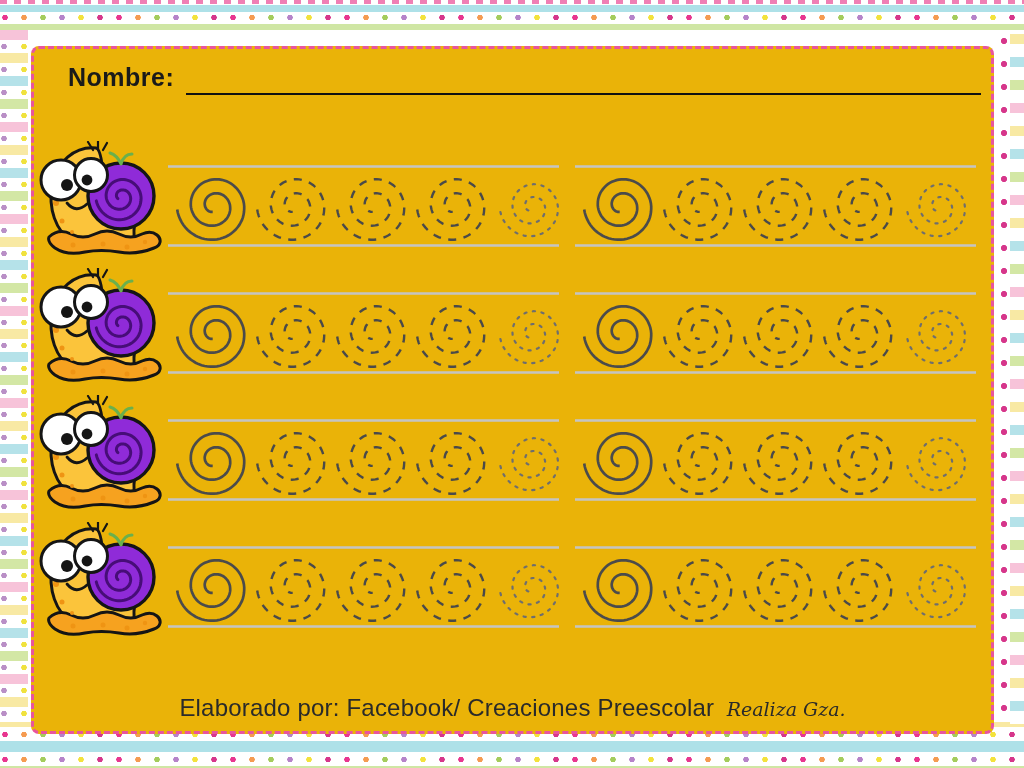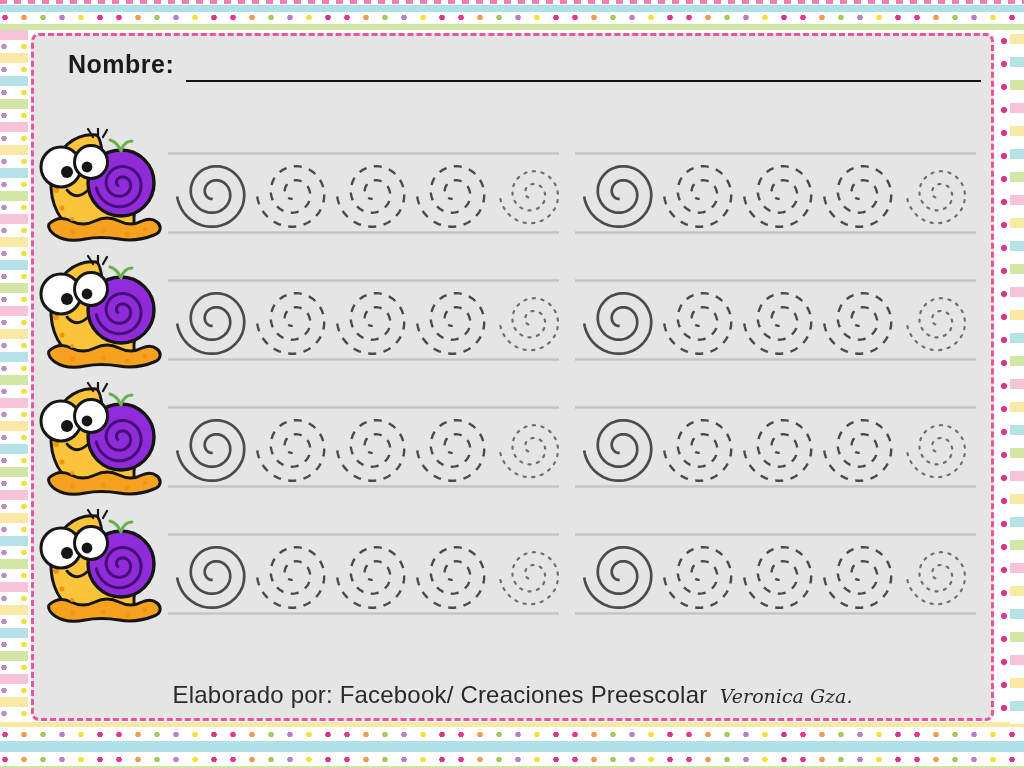--- a/index.html
+++ b/index.html
@@ -45,22 +45,22 @@
     background-image:radial-gradient(circle at 7px 11px,#d6368b 2.8px,transparent 3.3px);
     background-size:12px 23px;background-repeat:repeat-y;}
   .rb-stripes{position:absolute;left:13px;top:4px;width:14px;height:100%;
     background:repeating-linear-gradient(180deg,
       #f8e9a4 0 10px,#fff 10px 23px,
       #b5e2e9 23px 33px,#fff 33px 46px,
       #d3e7a5 46px 56px,#fff 56px 69px,
       #f7c3d9 69px 79px,#fff 79px 92px);}
 
   
-  #page{position:absolute;left:31px;top:33px;width:963px;height:688px;
-        background:#e5e5e5;border:3px dashed #e8559e;border-radius:8px;box-sizing:border-box;}
+  #page{position:absolute;left:31px;top:46px;width:963px;height:688px;
+        background:#eab308;border:3px dashed #e8559e;border-radius:8px;box-sizing:border-box;}
 
   .name-row{position:absolute;left:34px;top:14px;width:900px;height:34px;}
   .name-label{font-size:25px;font-weight:bold;color:#1a1a1a;letter-spacing:.5px;}
   .name-line{position:absolute;left:118px;top:2px;width:795px;height:28px;
              border-bottom:2.5px solid #111;}
   .title{position:absolute;left:0;top:48px;width:100%;text-align:center;
          font-size:20px;font-weight:bold;color:#111;letter-spacing:.2px;}
 
   #rows{position:absolute;left:0;top:0;width:100%;height:100%;}
   .row{position:absolute;left:0;width:963px;height:118px;}
@@ -208,21 +208,21 @@
             <path d="M91.2,46.5L91.8,49.8L92.8,53.1L94.1,56.2L95.6,59.2L97.4,62.0L99.5,64.6L101.7,67.0L104.2,69.1L106.8,71.0L109.6,72.7L112.5,74.1L115.5,75.2L118.6,76.0L121.7,76.5L124.8,76.7L127.9,76.7L131.0,76.4L134.0,75.7L137.0,74.8L139.8,73.7L142.5,72.3L145.0,70.7L147.3,68.8L149.5,66.8L151.4,64.5L153.2,62.2L154.6,59.7L155.9,57.1L156.9,54.4L157.6,51.6L158.0,48.8L158.2,46.0L158.2,43.2L157.9,40.4L157.3,37.7L156.5,35.1L155.4,32.6L154.2,30.2L152.7,28.0L151.1,25.9L149.2,24.0L147.3,22.2L145.1,20.7L142.9,19.4L140.6,18.3L138.2,17.5L135.7,16.8L133.2,16.4L130.8,16.3L128.3,16.3L125.8,16.6L123.5,17.1L121.2,17.9L118.9,18.8L116.8,19.9L114.9,21.2L113.0,22.7L111.4,24.3L109.9,26.1L108.6,27.9L107.4,29.9L106.5,31.9L105.8,34.0L105.2,36.2L104.9,38.3L104.8,40.5L104.8,42.7L105.1,44.8L105.6,46.8L106.2,48.8L107.1,50.7L108.0,52.5L109.2,54.2L110.5,55.8L111.9,57.2L113.4,58.5L115.0,59.6L116.7,60.6L118.5,61.3L120.3,61.9L122.1,62.4L124.0,62.6L125.8,62.7L127.6,62.6L129.4,62.4L131.2,62.0L132.8,61.4L134.4,60.7L136.0,59.8L137.4,58.8L138.7,57.7L139.8,56.5L140.9,55.3L141.8,53.9L142.6,52.5L143.2,51.0L143.7,49.5L144.0,47.9L144.2,46.4L144.2,44.9L144.1,43.4L143.9,41.9L143.5,40.5L143.0,39.1L142.4,37.8L141.7,36.6L140.8,35.5L139.9,34.4L138.9,33.5L137.9,32.7L136.8,32.0L135.6,31.4L134.4,30.9L133.2,30.6L132.0,30.4L130.7,30.3L129.5,30.3L128.3,30.4L127.2,30.6L126.1,31.0L125.0,31.4L124.1,31.9L123.1,32.5L122.3,33.2L121.5,33.9L120.9,34.7L120.3,35.5L119.8,36.4L119.4,37.3L119.1,38.2L118.9,39.1L118.7,40.1L118.7,41.0L118.8,41.9L118.9,42.7L119.1,43.5L119.4,44.3L119.8,45.1L120.2,45.7L120.7,46.4L121.2,46.9L121.7,47.4L122.3,47.8L122.9,48.2L123.6,48.5L124.2,48.7L124.8,48.8L125.5,48.9L126.1,48.9L126.7,48.9" class="sp-dashed"></path>
             <path d="M171.2,46.5L171.8,49.8L172.8,53.1L174.1,56.2L175.6,59.2L177.4,62.0L179.5,64.6L181.7,67.0L184.2,69.1L186.8,71.0L189.6,72.7L192.5,74.1L195.5,75.2L198.6,76.0L201.7,76.5L204.8,76.7L207.9,76.7L211.0,76.4L214.0,75.7L217.0,74.8L219.8,73.7L222.5,72.3L225.0,70.7L227.3,68.8L229.5,66.8L231.4,64.5L233.2,62.2L234.6,59.7L235.9,57.1L236.9,54.4L237.6,51.6L238.0,48.8L238.2,46.0L238.2,43.2L237.9,40.4L237.3,37.7L236.5,35.1L235.4,32.6L234.2,30.2L232.7,28.0L231.1,25.9L229.2,24.0L227.3,22.2L225.1,20.7L222.9,19.4L220.6,18.3L218.2,17.5L215.7,16.8L213.2,16.4L210.8,16.3L208.3,16.3L205.8,16.6L203.5,17.1L201.2,17.9L198.9,18.8L196.8,19.9L194.9,21.2L193.0,22.7L191.4,24.3L189.9,26.1L188.6,27.9L187.4,29.9L186.5,31.9L185.8,34.0L185.2,36.2L184.9,38.3L184.8,40.5L184.8,42.7L185.1,44.8L185.6,46.8L186.2,48.8L187.1,50.7L188.0,52.5L189.2,54.2L190.5,55.8L191.9,57.2L193.4,58.5L195.0,59.6L196.7,60.6L198.5,61.3L200.3,61.9L202.1,62.4L204.0,62.6L205.8,62.7L207.6,62.6L209.4,62.4L211.2,62.0L212.8,61.4L214.4,60.7L216.0,59.8L217.4,58.8L218.7,57.7L219.8,56.5L220.9,55.3L221.8,53.9L222.6,52.5L223.2,51.0L223.7,49.5L224.0,47.9L224.2,46.4L224.2,44.9L224.1,43.4L223.9,41.9L223.5,40.5L223.0,39.1L222.4,37.8L221.7,36.6L220.8,35.5L219.9,34.4L218.9,33.5L217.9,32.7L216.8,32.0L215.6,31.4L214.4,30.9L213.2,30.6L212.0,30.4L210.7,30.3L209.5,30.3L208.3,30.4L207.2,30.6L206.1,31.0L205.0,31.4L204.1,31.9L203.1,32.5L202.3,33.2L201.5,33.9L200.9,34.7L200.3,35.5L199.8,36.4L199.4,37.3L199.1,38.2L198.9,39.1L198.7,40.1L198.7,41.0L198.8,41.9L198.9,42.7L199.1,43.5L199.4,44.3L199.8,45.1L200.2,45.7L200.7,46.4L201.2,46.9L201.7,47.4L202.3,47.8L202.9,48.2L203.6,48.5L204.2,48.7L204.8,48.8L205.5,48.9L206.1,48.9L206.7,48.9" class="sp-dashed"></path>
             <path d="M251.2,46.5L251.8,49.8L252.8,53.1L254.1,56.2L255.6,59.2L257.4,62.0L259.5,64.6L261.7,67.0L264.2,69.1L266.8,71.0L269.6,72.7L272.5,74.1L275.5,75.2L278.6,76.0L281.7,76.5L284.8,76.7L287.9,76.7L291.0,76.4L294.0,75.7L297.0,74.8L299.8,73.7L302.5,72.3L305.0,70.7L307.3,68.8L309.5,66.8L311.4,64.5L313.2,62.2L314.6,59.7L315.9,57.1L316.9,54.4L317.6,51.6L318.0,48.8L318.2,46.0L318.2,43.2L317.9,40.4L317.3,37.7L316.5,35.1L315.4,32.6L314.2,30.2L312.7,28.0L311.1,25.9L309.2,24.0L307.3,22.2L305.1,20.7L302.9,19.4L300.6,18.3L298.2,17.5L295.7,16.8L293.2,16.4L290.8,16.3L288.3,16.3L285.8,16.6L283.5,17.1L281.2,17.9L278.9,18.8L276.8,19.9L274.9,21.2L273.0,22.7L271.4,24.3L269.9,26.1L268.6,27.9L267.4,29.9L266.5,31.9L265.8,34.0L265.2,36.2L264.9,38.3L264.8,40.5L264.8,42.7L265.1,44.8L265.6,46.8L266.2,48.8L267.1,50.7L268.0,52.5L269.2,54.2L270.5,55.8L271.9,57.2L273.4,58.5L275.0,59.6L276.7,60.6L278.5,61.3L280.3,61.9L282.1,62.4L284.0,62.6L285.8,62.7L287.6,62.6L289.4,62.4L291.2,62.0L292.8,61.4L294.4,60.7L296.0,59.8L297.4,58.8L298.7,57.7L299.8,56.5L300.9,55.3L301.8,53.9L302.6,52.5L303.2,51.0L303.7,49.5L304.0,47.9L304.2,46.4L304.2,44.9L304.1,43.4L303.9,41.9L303.5,40.5L303.0,39.1L302.4,37.8L301.7,36.6L300.8,35.5L299.9,34.4L298.9,33.5L297.9,32.7L296.8,32.0L295.6,31.4L294.4,30.9L293.2,30.6L292.0,30.4L290.7,30.3L289.5,30.3L288.3,30.4L287.2,30.6L286.1,31.0L285.0,31.4L284.1,31.9L283.1,32.5L282.3,33.2L281.5,33.9L280.9,34.7L280.3,35.5L279.8,36.4L279.4,37.3L279.1,38.2L278.9,39.1L278.7,40.1L278.7,41.0L278.8,41.9L278.9,42.7L279.1,43.5L279.4,44.3L279.8,45.1L280.2,45.7L280.7,46.4L281.2,46.9L281.7,47.4L282.3,47.8L282.9,48.2L283.6,48.5L284.2,48.7L284.8,48.8L285.5,48.9L286.1,48.9L286.7,48.9" class="sp-dashed"></path>
             <path d="M334.4,49.0L335.1,51.7L336.1,54.3L337.3,56.9L338.7,59.2L340.3,61.5L342.1,63.6L344.0,65.5L346.1,67.2L348.3,68.7L350.6,70.0L353.0,71.1L355.5,71.9L358.1,72.6L360.7,73.0L363.2,73.2L365.8,73.1L368.4,72.8L370.9,72.3L373.3,71.6L375.6,70.7L377.9,69.6L380.0,68.3L381.9,66.8L383.8,65.2L385.4,63.4L386.9,61.5L388.3,59.5L389.4,57.4L390.3,55.2L391.0,53.0L391.5,50.7L391.9,48.4L392.0,46.1L391.9,43.8L391.6,41.6L391.1,39.4L390.4,37.2L389.6,35.2L388.5,33.2L387.3,31.4L386.0,29.7L384.5,28.1L382.9,26.6L381.2,25.3L379.4,24.2L377.6,23.3L375.6,22.5L373.6,21.9L371.6,21.5L369.6,21.3L367.6,21.2L365.6,21.4L363.6,21.7L361.7,22.1L359.8,22.8L358.1,23.6L356.4,24.5L354.8,25.6L353.3,26.8L352.0,28.1L350.8,29.5L349.7,31.0L348.8,32.6L348.0,34.2L347.4,35.9L346.9,37.7L346.6,39.4L346.4,41.2L346.5,42.9L346.6,44.6L346.9,46.3L347.4,47.9L348.0,49.5L348.7,51.0L349.5,52.4L350.5,53.7L351.5,54.9L352.7,56.0L353.9,57.0L355.2,57.9L356.6,58.6L358.0,59.3L359.4,59.7L360.9,60.1L362.4,60.3L363.8,60.4L365.3,60.3L366.7,60.1L368.1,59.8L369.4,59.4L370.7,58.9L372.0,58.2L373.1,57.5L374.2,56.7L375.1,55.8L376.0,54.8L376.8,53.8L377.5,52.7L378.0,51.5L378.5,50.4L378.8,49.2L379.0,48.0L379.2,46.8L379.2,45.6L379.1,44.4L378.9,43.3L378.6,42.2L378.2,41.1L377.7,40.1L377.2,39.2L376.6,38.3L375.9,37.5L375.1,36.7L374.3,36.1L373.5,35.5L372.6,35.0L371.7,34.7L370.8,34.4L369.8,34.1L368.9,34.0L368.0,34.0L367.1,34.0L366.2,34.1L365.3,34.3L364.5,34.6L363.7,35.0L363.0,35.4L362.3,35.8L361.7,36.3L361.2,36.9L360.7,37.5L360.2,38.1L359.9,38.7L359.6,39.4L359.4,40.1L359.2,40.8L359.1,41.4L359.1,42.1L359.1,42.7L359.2,43.4L359.4,44.0L359.6,44.5L359.8,45.1L360.1,45.5L360.4,46.0L360.8,46.4L361.2,46.8L361.6,47.1L362.0,47.3L362.5,47.5" class="sp-dotted"></path>
           </svg>
         </div>
       </div>
 
     <div class="footer">
       <span class="credit">Elaborado por: Facebook/ Creaciones Preescolar</span>
-      <span class="author">Veronica Gza.</span>
+      <span class="author">Realiza Gza.</span>
     </div>
   </div>
 
   <svg width="0" height="0" style="position:absolute" aria-hidden="true">
     <defs>
       <g id="snail-shape">
         <path class="sn-body" d="M57,7 C36,5 17,21 13,44 C9,68 17,90 32,99 C44,106 60,106 72,104 L96,102 C94,92 95,84 97,77 C80,69 66,51 64,33 C63,20 61,8 57,7 Z"></path>
         <circle class="sn-shell" cx="82" cy="55" r="33"></circle>
         <path class="shell-spiral" d="M57.3,59.9L57.9,62.0L58.6,64.0L59.5,65.9L60.6,67.7L61.8,69.4L63.1,71.0L64.6,72.5L66.2,73.8L67.8,75.0L69.6,76.0L71.4,76.9L73.3,77.6L75.2,78.1L77.2,78.5L79.1,78.7L81.1,78.7L83.0,78.5L84.9,78.2L86.8,77.8L88.6,77.1L90.4,76.3L92.0,75.4L93.6,74.4L95.0,73.2L96.3,71.9L97.5,70.5L98.6,69.1L99.6,67.5L100.3,65.9L101.0,64.2L101.5,62.5L101.8,60.8L102.0,59.0L102.1,57.3L102.0,55.6L101.7,53.9L101.3,52.2L100.8,50.6L100.1,49.1L99.3,47.6L98.4,46.2L97.4,44.9L96.3,43.8L95.1,42.7L93.8,41.7L92.5,40.9L91.1,40.1L89.6,39.6L88.1,39.1L86.6,38.8L85.1,38.6L83.6,38.5L82.1,38.6L80.6,38.8L79.1,39.1L77.7,39.6L76.4,40.1L75.1,40.8L73.9,41.6L72.8,42.4L71.7,43.4L70.8,44.4L70.0,45.5L69.2,46.7L68.6,47.9L68.1,49.1L67.7,50.4L67.4,51.7L67.2,53.0L67.1,54.3L67.2,55.6L67.3,56.8L67.6,58.1L68.0,59.3L68.4,60.4L69.0,61.5L69.7,62.5L70.4,63.5L71.2,64.4L72.0,65.2L73.0,65.9L73.9,66.5L74.9,67.0L76.0,67.5L77.0,67.8L78.1,68.1L79.2,68.2L80.3,68.3L81.3,68.2L82.4,68.1L83.4,67.9L84.4,67.6L85.3,67.2L86.2,66.7L87.1,66.2L87.8,65.6L88.6,64.9L89.2,64.2L89.8,63.5L90.3,62.7L90.7,61.9L91.1,61.1L91.3,60.2L91.5,59.3L91.6,58.5L91.7,57.6L91.6,56.8L91.5,55.9L91.3,55.1L91.1,54.4L90.8,53.6L90.4,52.9L90.0,52.3L89.5,51.7L89.0,51.1L88.4,50.6L87.9,50.2L87.2,49.8L86.6,49.5L86.0,49.3L85.3,49.1L84.7,49.0L84.0,48.9L83.4,48.9L82.7,49.0L82.1,49.1L81.5,49.2L81.0,49.4L80.5,49.7L80.0,50.0L79.5,50.3L79.1,50.7L78.7,51.0L78.4,51.5L78.1,51.9L77.9,52.3L77.7,52.8L77.6,53.2L77.5,53.7L77.4,54.1L77.4,54.6L77.5,55.0L77.5,55.4L77.6,55.8L77.8,56.2L78.0,56.5L78.2,56.8L78.4,57.1L78.6,57.4L78.9,57.6"></path>
         <path class="sn-sprout" d="M82,23 Q78,14 71,12 M82,23 Q85,13 93,13"></path>

